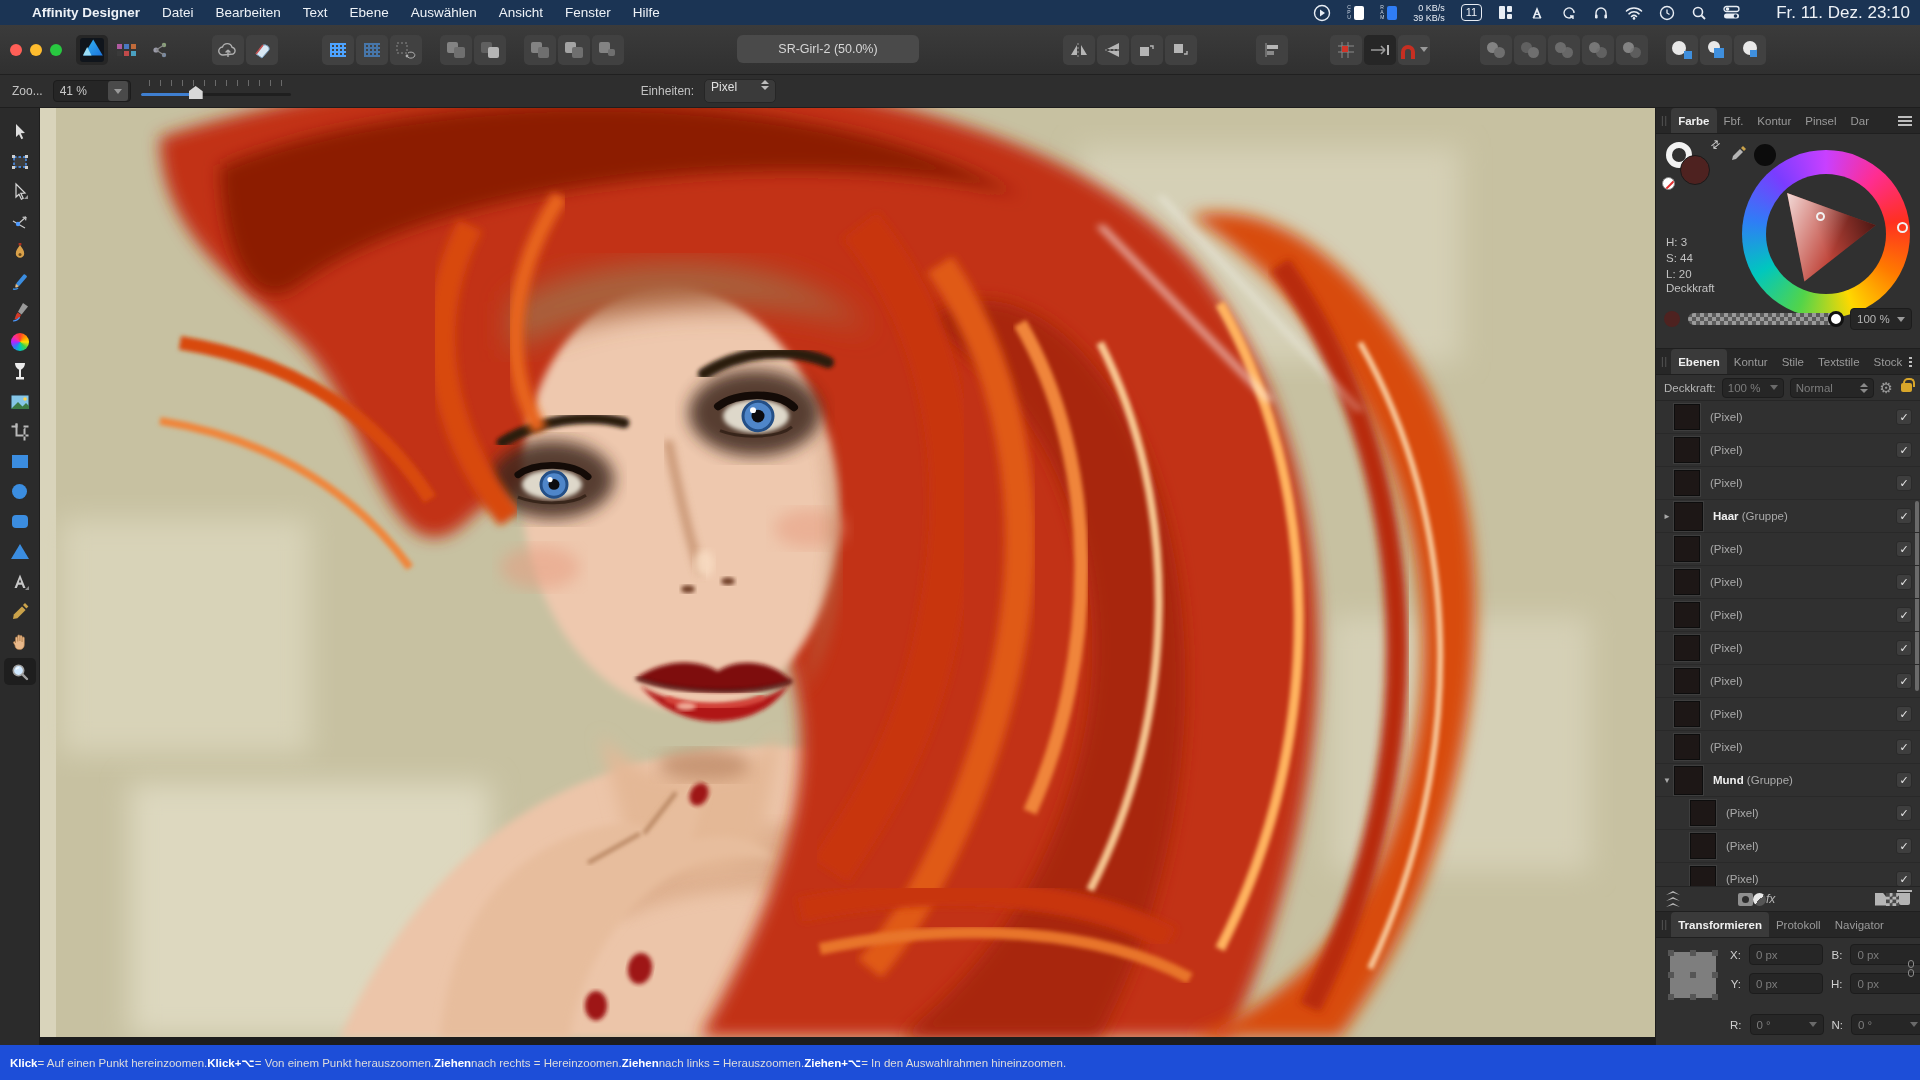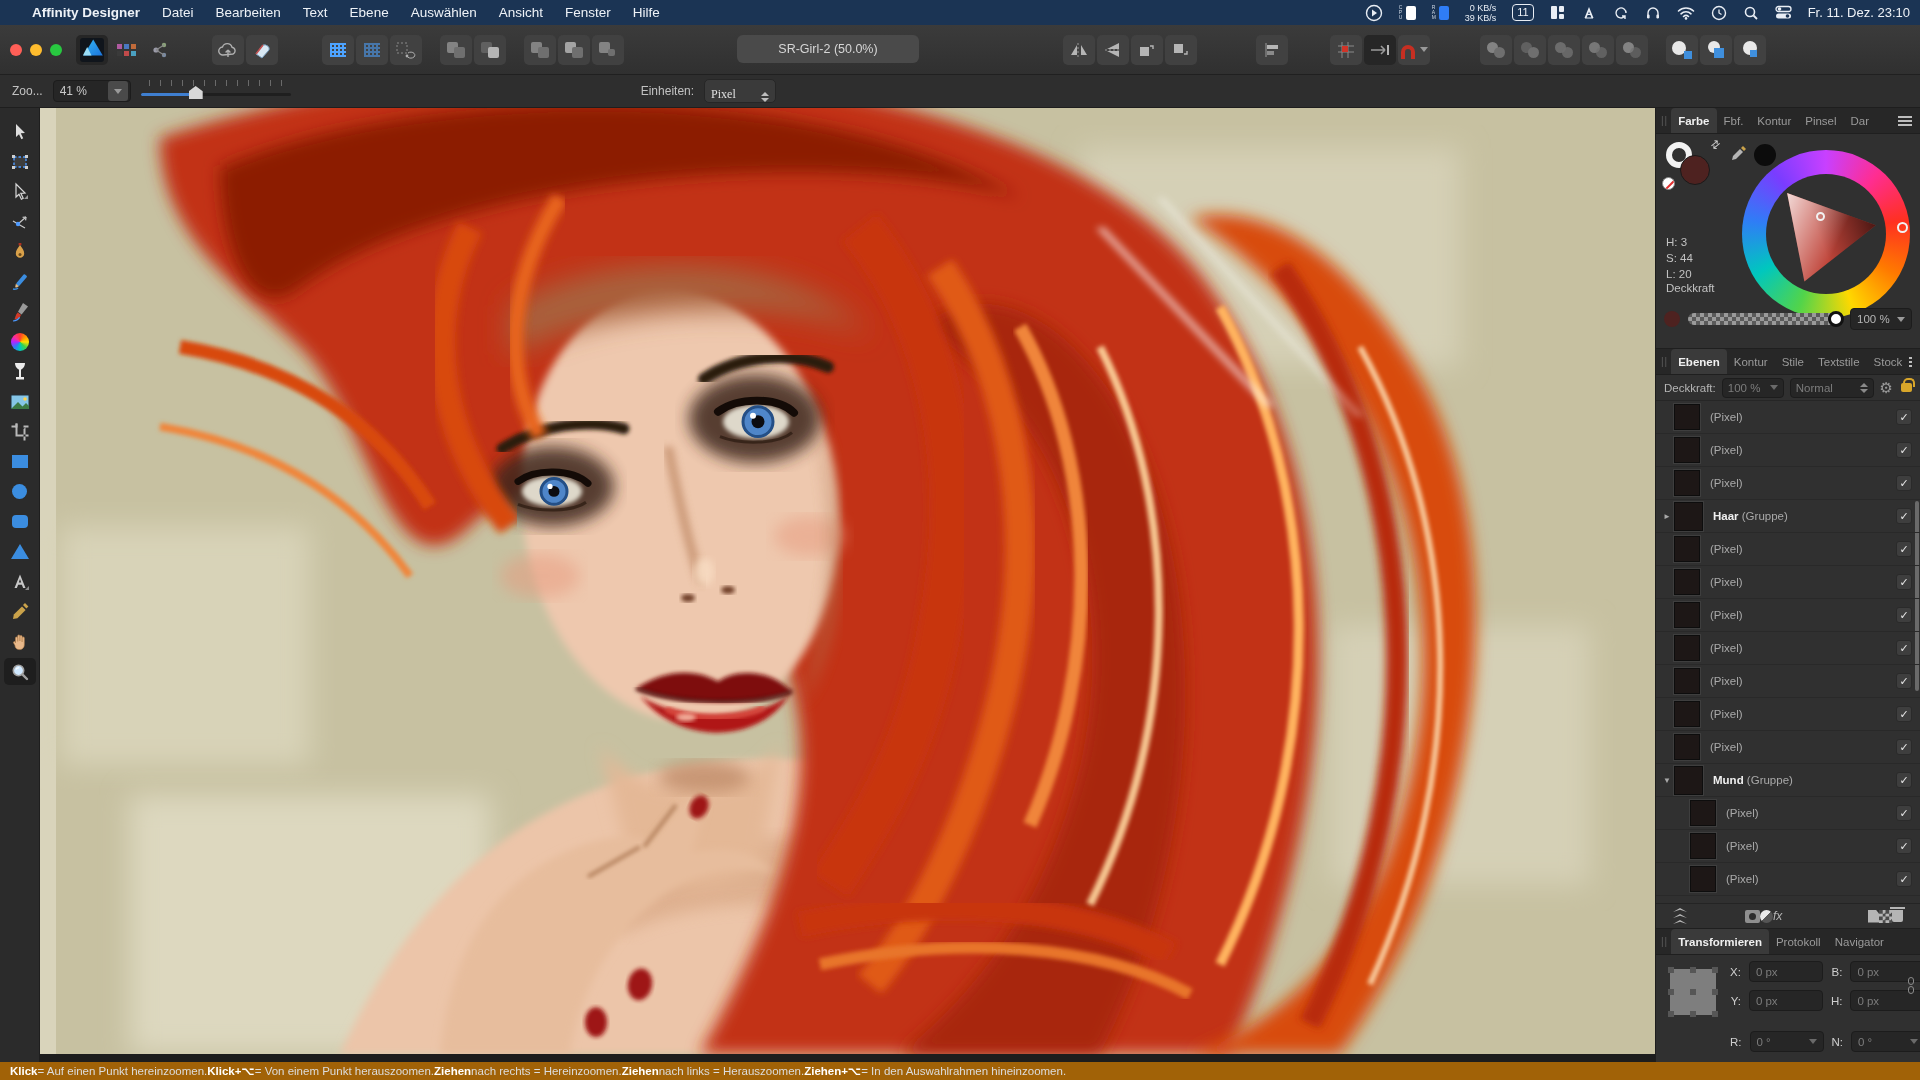--- a/index.html
+++ b/index.html
@@ -15,21 +15,21 @@
   .menubar .menu { margin-right:22px; }
   .menubar .spacer { flex:1; }
   .mb-right { display:flex; align-items:center; gap:16px; }
   .meter { display:flex; align-items:center; gap:1px; }
   .meter .mlabel { font-size:5px; line-height:5px; width:6px; color:#cdd6e2; letter-spacing:0; word-break:break-all; }
   .meter .bar { width:10px; height:14px; border-radius:2px; background:#fff; }
   .meter .bar.ram { background:#2f7df6; }
   .net { font-size:9px; line-height:10px; text-align:right; color:#e8edf4; }
   .batt { border:1.5px solid #e8edf4; border-radius:4px; font-size:11px; padding:0 4px; line-height:15px; }
   .mbicon svg { display:block; }
-  .clock { font-size:13px; margin-left:0; white-space:nowrap; }
+  .clock { font-size:17px; margin-left:20px; white-space:nowrap; }
 
   
   .toolbar { height:50px; background:linear-gradient(#3b3b3b,#303030); border-bottom:1px solid #202020;
     display:flex; align-items:center; padding:0 10px; flex:0 0 auto; position:relative; }
   .lights { display:flex; gap:8px; margin-right:14px; }
   .light { width:12px; height:12px; border-radius:50%; }
   .light.r{background:#ff5f57}.light.y{background:#febc2e}.light.g{background:#28c840}
   .tb-btn { height:30px; min-width:32px; border-radius:5px; background:#414141; display:flex; align-items:center;
     justify-content:center; margin-right:2px; color:#b9b9b9; }
   .tb-btn.flat { background:transparent; }
@@ -69,21 +69,21 @@
   .zoom-dd .val { flex:1; }
   .zoom-dd .btn { width:20px; height:20px; background:#4a4a4a; border-radius:3px; display:flex; align-items:center; justify-content:center; margin-right:-4px;}
   .slider { position:relative; width:150px; height:22px; }
   .slider .ticks { position:absolute; top:0; left:8px; right:8px; height:6px;
     background:repeating-linear-gradient(to right,#6a6a6a 0 1px,transparent 1px 11px); }
   .slider .track { position:absolute; top:13px; left:0; right:0; height:3px; background:#1f1f1f; border-radius:2px; }
   .slider .fill { position:absolute; top:13px; left:0; width:55px; height:3px; background:#3f7fd0; border-radius:2px; }
   .slider .thumb { position:absolute; top:6px; left:48px; width:14px; height:13px; background:#d8d8d8;
     clip-path:polygon(50% 0,100% 40%,100% 100%,0 100%,0 40%); }
   .units { width:72px; height:24px; background:#3a3a3a; border:1px solid #262626; border-radius:5px;
-    display:flex; align-items:flex-end; padding:0 6px; color:#e0e0e0;font-family:Liberation Serif, serif; }
+    display:flex; align-items:flex-start; padding:0 6px; color:#e0e0e0; }
   .units .val { flex:1; }
   .stepper { display:flex; flex-direction:column; gap:2px; }
   .stepper i { width:0; height:0; border-left:4px solid transparent; border-right:4px solid transparent; display:block;}
   .stepper .up { border-bottom:4px solid #bdbdbd; }
   .stepper .dn { border-top:4px solid #bdbdbd; }
 
   
   .main { flex:1; display:flex; min-height:0; }
 
   
@@ -170,21 +170,21 @@
     font-size:11px; line-height:14px; text-align:center; flex:0 0 auto; }
   .th-strand-light { background:#201a18; background-image:linear-gradient(125deg,transparent 38%,#cfc8c0 47%,transparent 60%); }
   .th-strand-dark  { background:#17120f; background-image:linear-gradient(115deg,transparent 40%,#6e655c 50%,transparent 62%); }
   .th-strand-red   { background:#1c0f0b; background-image:linear-gradient(160deg,transparent 35%,#a01c08 48%,transparent 62%); }
   .th-dark { background:#191413; }
   .th-haar { background:#20100a; background-image:radial-gradient(9px 12px at 50% 45%,#b02410 0 60%,#6e1506 75%,transparent 80%); }
   .th-mund { background:#230f0c; background-image:radial-gradient(11px 6px at 50% 52%,#c01818 0 60%,#7a0e0e 78%,transparent 82%); }
   .th-lip-faint { background:#201210; background-image:radial-gradient(10px 4px at 50% 50%,#7e2420 0 55%,transparent 75%); }
   .th-lip-line { background:#1d1210; background-image:radial-gradient(10px 5px at 50% 52%,transparent 55%,#a03028 60%,transparent 70%); }
   .lp-scroll { position:absolute; right:1px; top:100px; width:4px; height:190px; background:#6a6a6a; border-radius:2px; }
-  .lp-footer { height:25px; border-top:1px solid #242424; display:flex; align-items:center; padding:0 17px; flex:0 0 auto;}
+  .lp-footer { height:25px; border-top:1px solid #242424; display:flex; align-items:center; padding:0 10px; flex:0 0 auto;}
   .stack-ic { display:flex; flex-direction:column; gap:2px; }
   .stack-ic i { width:14px; height:4px; background:#b5b5b5; clip-path:polygon(0 0,50% 100%,100% 0,50% 55%); transform:scaleY(-1);}
   .mask-ic { width:15px; height:13px; background:#8f8f8f; border-radius:2px; display:flex; align-items:center; justify-content:center; }
   .mask-ic i { width:7px; height:7px; border-radius:50%; background:#2c2c2c; }
   .adj-ic { width:13px; height:13px; border-radius:50%; background:linear-gradient(135deg,#e8e8e8 50%,#555 50%); }
   .fx-ic { font-style:italic; color:#b5b5b5; font-size:12px; }
   .page-ic { width:11px; height:13px; background:#b5b5b5; clip-path:polygon(0 0,70% 0,100% 30%,100% 100%,0 100%); }
   .check-ic { width:13px; height:13px; background:conic-gradient(#b5b5b5 25%,#4a4a4a 0 50%,#b5b5b5 0 75%,#4a4a4a 0) 0 0/6.5px 6.5px; }
   .trash-ic { width:11px; height:12px; background:#b5b5b5; border-radius:0 0 2px 2px; position:relative; }
   .trash-ic:before { content:""; position:absolute; top:-3px; left:-2px; width:15px; height:2px; background:#b5b5b5; }
@@ -198,21 +198,21 @@
     grid-column-gap:8px; grid-row-gap:8px; align-items:center; }
   .tf-lbl { color:#cfcfcf; text-align:right; }
   .tf-input { height:21px; background:#262626; border:1px solid #1c1c1c; border-radius:4px; color:#7c7c7c;
     display:flex; align-items:center; padding:0 6px; gap:4px; }
   .tf-input .v { flex:1; }
   .tf-rot { margin-top:6px; }
   .linkchain { position:absolute; right:6px; top:48px; display:flex; flex-direction:column; gap:1px; }
   .linkchain i { width:6px; height:8px; border:1.5px solid #8a8a8a; border-radius:3px; display:block; }
 
   
-  .statusbar { height:18px; background:#a16207; color:#dcdcdc; font-size:11.5px; display:flex; align-items:center;
+  .statusbar { height:35px; background:#1d4ed8; color:#dcdcdc; font-size:11.5px; display:flex; align-items:center;
     padding:0 10px; flex:0 0 auto; white-space:nowrap; overflow:hidden; }
   .statusbar b { color:#fff; }
 </style>
 </head>
 <body>
 
 <div class="window">
 
   <div class="menubar">
     <span class="apple"></span>

